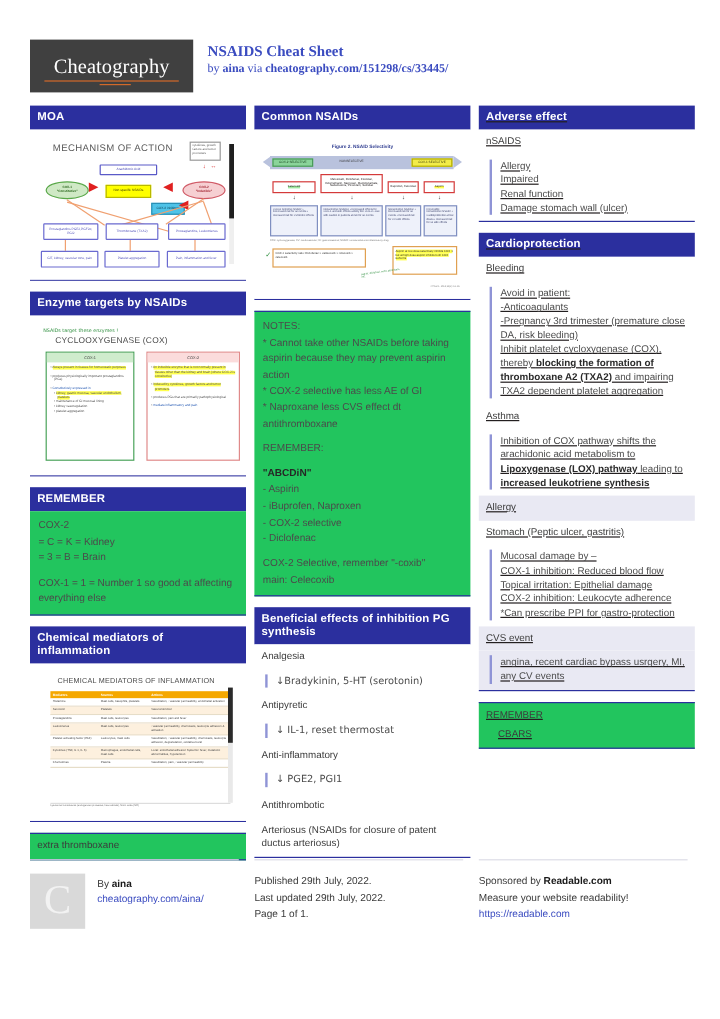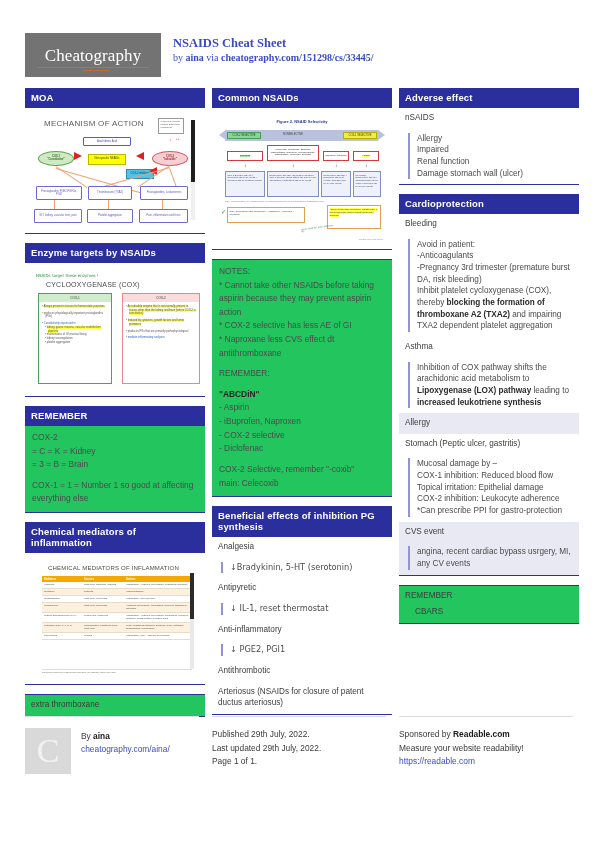--- a/index.html
+++ b/index.html
@@ -11,21 +11,21 @@
     color:#231f20;
     position:relative;
     overflow:hidden;
   }
   .page { position:absolute; left:0; top:0; width:600px; height:849px; background:#fff; }
 
   
   .header { position:absolute; left:25px; top:33px; width:550px; height:44px; }
   .logo-box {
     position:absolute; left:0; top:0; width:136px; height:44px;
-    background:#737373; display:flex; align-items:center; justify-content:center;
+    background:#404040; display:flex; align-items:center; justify-content:center;
   }
   .logo-text {
     font-family:"Liberation Serif", serif; font-size:17px; color:#ffffff;
     letter-spacing:0.1px; position:relative; line-height:1;
   }
   .logo-underline { position:absolute; left:12px; bottom:9px; width:112px; height:1.4px; background:#d2692a; }
   .logo-underline2 { position:absolute; left:58px; bottom:6px; width:26px; height:1.4px; background:#d2692a; }
   .head-title {
     position:absolute; left:148px; top:3px;
     font-family:"Liberation Serif", serif; font-size:12.5px; font-weight:bold; color:#3b4cc0;
@@ -33,21 +33,21 @@
   .head-sub {
     position:absolute; left:148px; top:19px;
     font-family:"Liberation Serif", serif; font-size:10px; color:#3b4cc0;
   }
   .head-sub b { font-weight:bold; }
 
   
   .col { position:absolute; top:88px; width:180px; }
   .col1 { left:25px; }
   .col2 { left:212px; }
-  .col3 { left:399px; }
+  .col3 { left:399px;text-decoration:underline; }
 
   .block { margin-bottom:9px; }
   .block-title {
     background:#2b2f9e; color:#ffffff;
     font-size:9.5px; font-weight:bold;
     padding:4px 6px 5px 6px;
     letter-spacing:0.15px;
   }
   .block-body {
     background:#ffffff;
@@ -454,21 +454,21 @@
 
     <div class="block">
       <div class="block-title">Cardioprotection</div>
       <div class="block-body">
 
         <div class="row hdr">Bleeding</div>
         <div class="row ind">
           <div class="ind-wrap">
             <span>Avoid in patient:</span><br>
             <span>-Anticoagulants</span><br>
-            <span>-Pregnancy 3rd trimester (premature burst DA, risk bleeding)</span><br>
+            <span>-Pregnancy 3rd trimester (premature close DA, risk bleeding)</span><br>
             <span>Inhibit platelet cycloxygenase (COX), thereby </span><b>blocking the formation of thromboxane A2 (TXA2)</b><span> and impairing TXA2 dependent platelet aggregation</span>
           </div>
         </div>
 
         <div class="row hdr">Asthma</div>
         <div class="row ind">
           <div class="ind-wrap">
             <span>Inhibition of COX pathway shifts the arachidonic acid metabolism to </span><b>Lipoxygenase (LOX) pathway</b><span> leading to </span><b>increased leukotriene synthesis</b>
           </div>
         </div>

